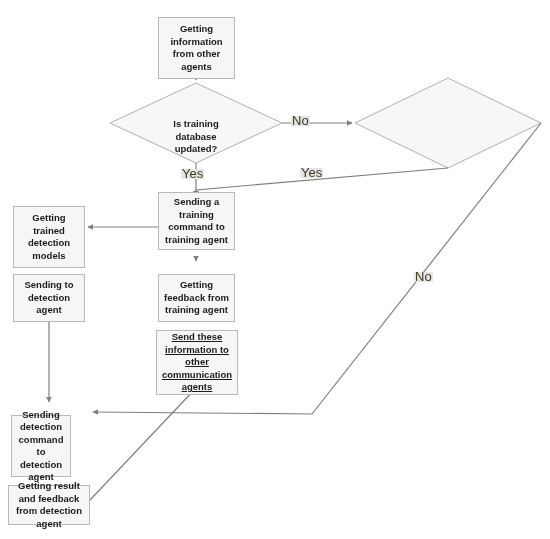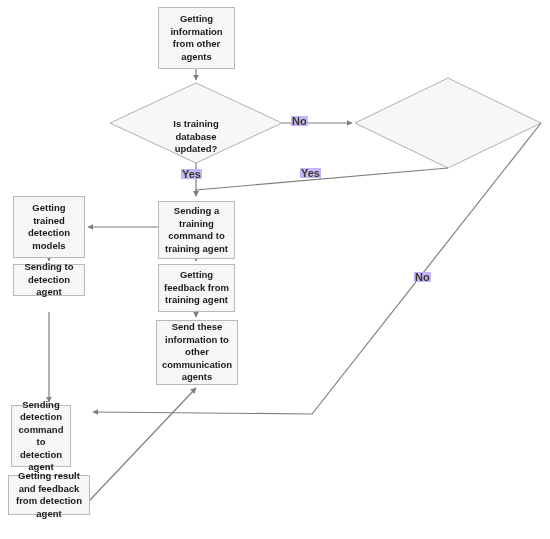--- a/index.html
+++ b/index.html
@@ -34,20 +34,21 @@
     color: #1b1b1b;
     font-weight: bold;
     font-size: 9.5px;
     line-height: 12.5px;
     display: flex;
     align-items: center;
     justify-content: center;
     text-align: center;
     padding: 2px 3px;
     white-space: pre-line;
+    margin-top: 10px;
   }
   .decision {
     position: absolute;
     color: #1b1b1b;
     font-weight: bold;
     font-size: 9.5px;
     line-height: 12.5px;
     text-align: center;
     display: flex;
     align-items: center;
@@ -55,24 +56,24 @@
     white-space: pre-line;
     background: transparent;
     border: none;
   }
   .decision .dlabel {
     position: relative;
     z-index: 2;
   }
   .edge-label {
     position: absolute;
-    font-size: 11px;
-    font-weight: bold;
+    font-size: 13px;
+    font-weight: normal;
     color: #3c3a22;
-    background: #c4b5fd;
+    background: #e5e5e5;
     padding: 0 1px;
     line-height: 10px;
     white-space: nowrap;
   }
 </style>
 </head>
 <body>
 
 <div id="canvas">
 
@@ -122,41 +123,41 @@
 
     
     <path d="M 90,500 L 196,388" stroke="#7f7f7f" stroke-width="1.2" fill="none" marker-end="url(#arrow)"></path>
   </svg>
 
   <div class="node" style="left:158px; top:7px; width:77px; height:62px;">Getting
 information
 from other
 agents</div>
 
-  <div class="node" style="left:158px; top:201px; width:77px; height:58px;">Sending a
+  <div class="node" style="left:158px; top:182px; width:77px; height:58px;">Sending a
 training
 command to
 training agent</div>
 
   <div class="node" style="left:158px; top:264px; width:77px; height:48px;">Getting
 feedback from
 training agent</div>
 
-  <div class="node" style="left:156px; top:320px; width:82px; height:65px;">Send these
+  <div class="node" style="left:156px; top:320px; width:82px; height:65px;text-decoration:underline;">Send these
 information to
 other
 communication
 agents</div>
 
   <div class="node" style="left:13px; top:196px; width:72px; height:62px;">Getting
 trained
 detection
 models</div>
 
-  <div class="node" style="left:13px; top:264px; width:72px; height:32px;">Sending to
+  <div class="node" style="left:13px; top:264px; width:72px; height:48px;">Sending to
 detection
 agent</div>
 
   <div class="node" style="left:11px; top:405px; width:60px; height:62px;">Sending
 detection
 command to
 detection
 agent</div>
 
   <div class="node" style="left:8px; top:475px; width:82px; height:40px;">Getting result

